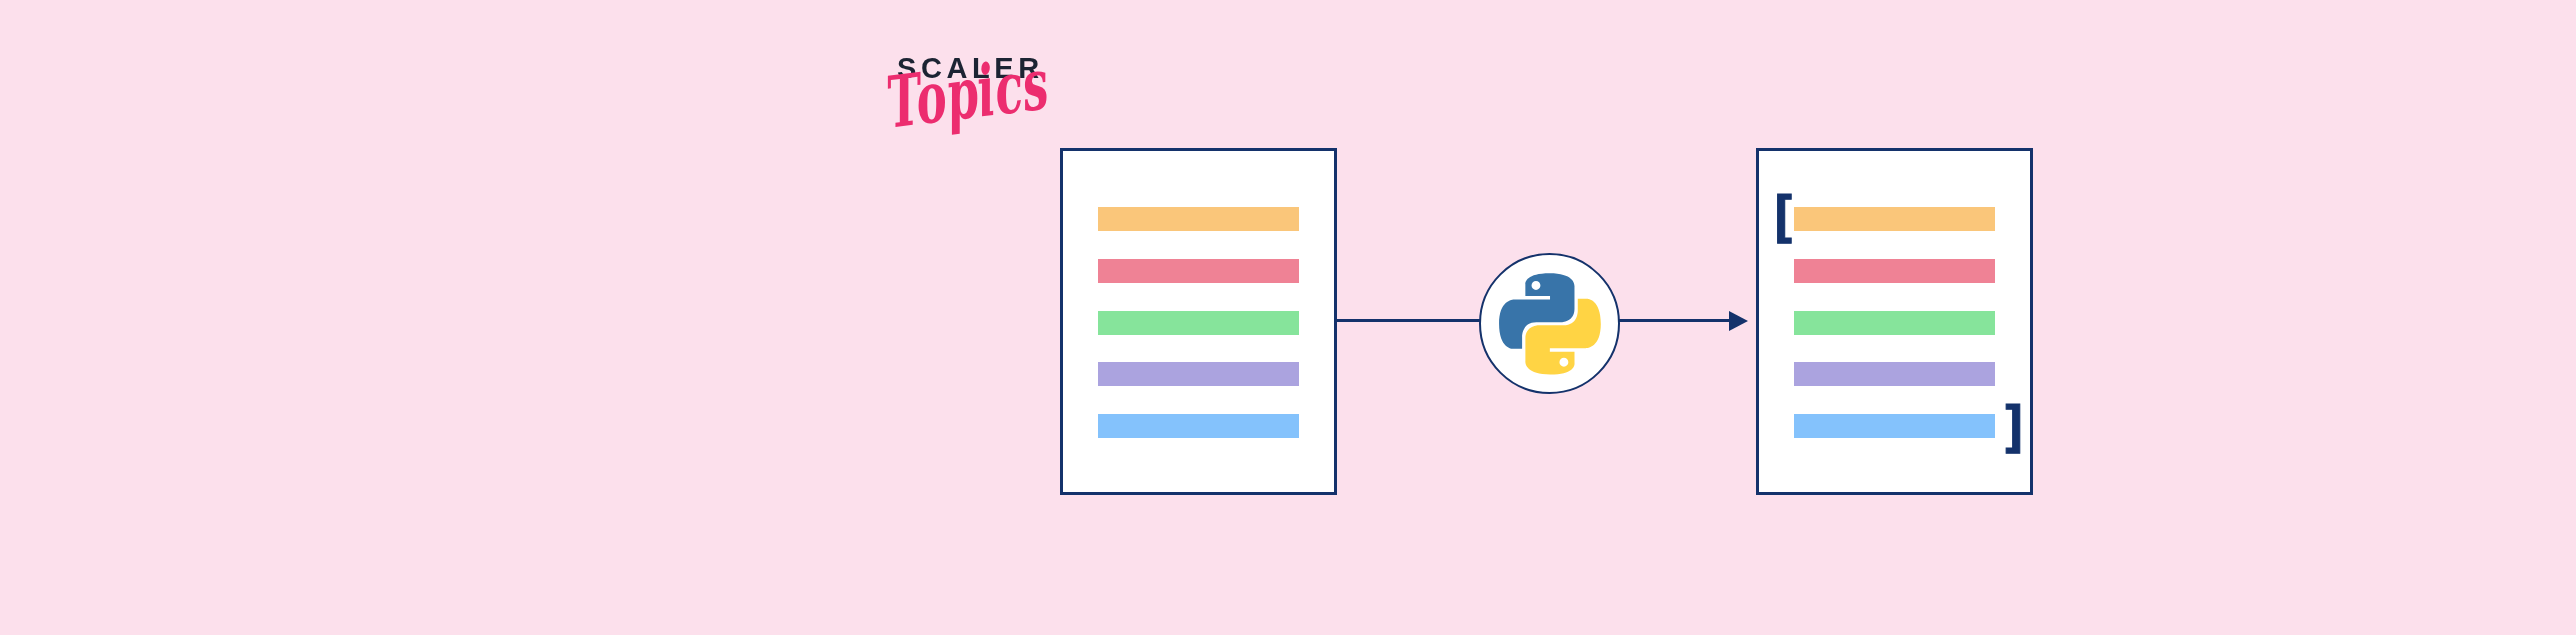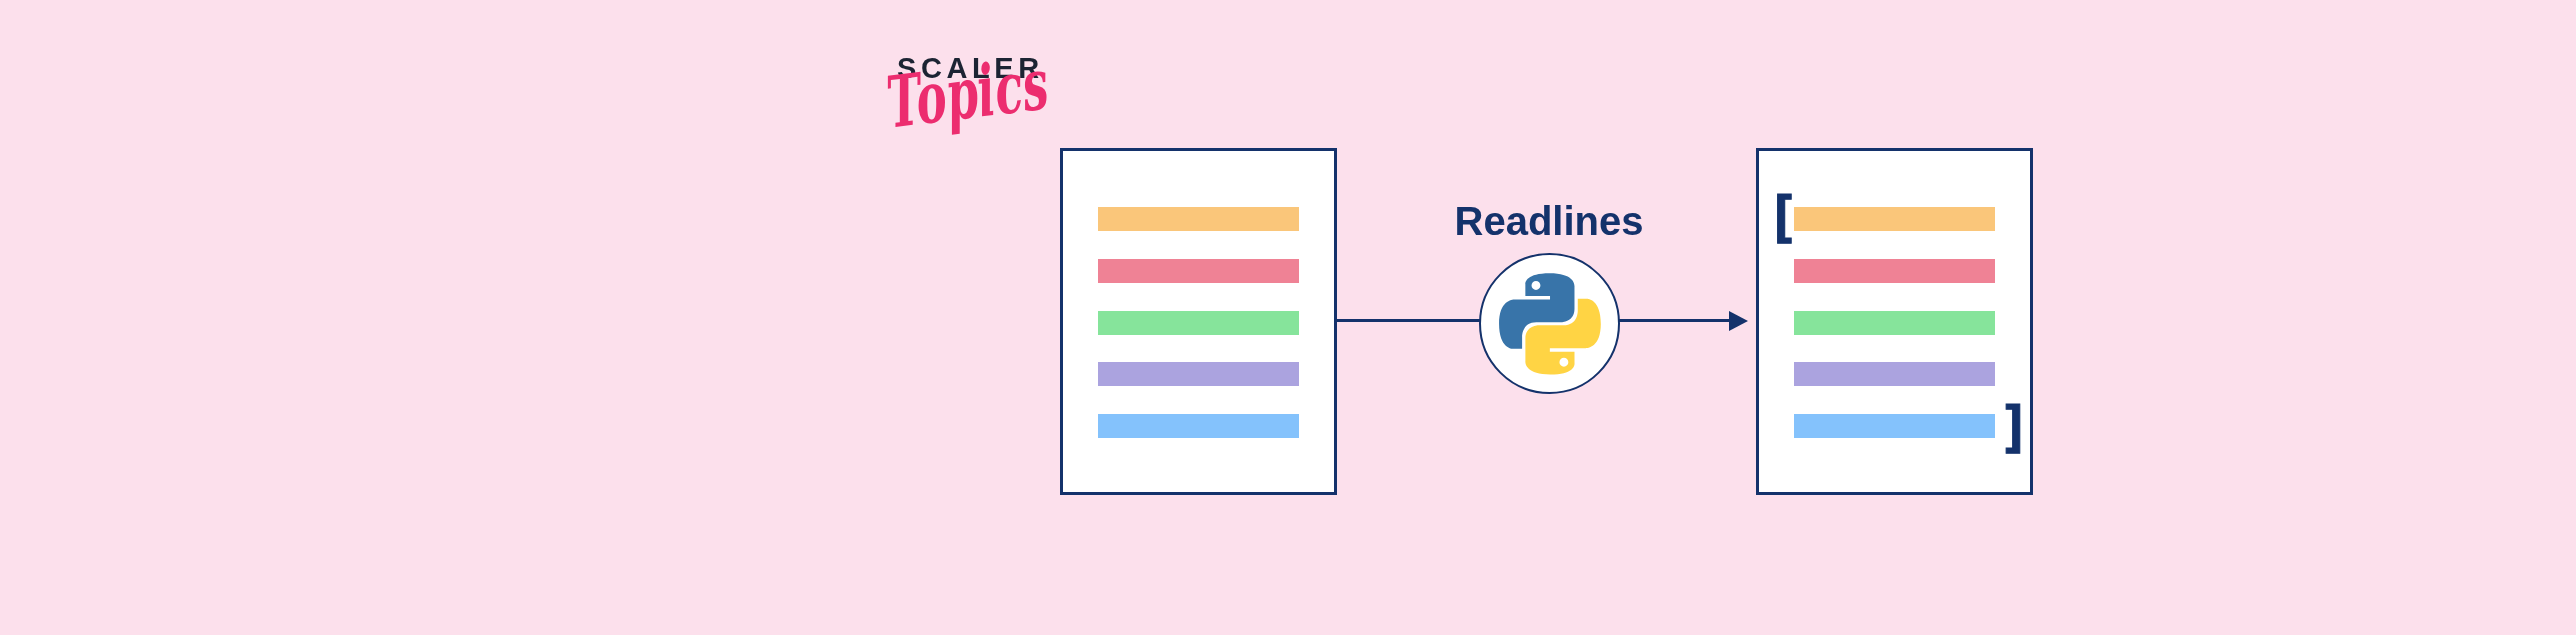--- a/index.html
+++ b/index.html
@@ -101,21 +101,20 @@
   <div class="doc doc-left">
     <div>
         <div class="line-bar" style="top: 56px; background: rgb(250, 198, 122);"></div>
         <div class="line-bar" style="top: 108px; background: rgb(239, 130, 149);"></div>
         <div class="line-bar" style="top: 160px; background: rgb(134, 228, 155);"></div>
         <div class="line-bar" style="top: 211px; background: rgb(171, 163, 223);"></div>
         <div class="line-bar" style="top: 263px; background: rgb(132, 194, 252);"></div>
       </div>
   </div>
 
-  <div class="readlines">Readlines</div>
 
   <div class="arrow-line"></div>
   <div class="arrow-head"></div>
 
   <div class="python-circle">
     <svg viewBox="0 0 256 255" xmlns="http://www.w3.org/2000/svg" aria-hidden="true">
       <path fill="#3874A9" d="M126.916.072c-64.832 0-60.784 28.115-60.784 28.115l.072 29.128h61.868v8.745H41.631S.145 61.355.145 126.77c0 65.417 36.21 63.097 36.21 63.097h21.61v-30.356s-1.165-36.21 35.632-36.21h61.362s34.475.557 34.475-33.319V33.97S194.67.072 126.916.072zM92.802 19.66a11.12 11.12 0 0 1 11.13 11.13 11.12 11.12 0 0 1-11.13 11.13 11.12 11.12 0 0 1-11.13-11.13 11.12 11.12 0 0 1 11.13-11.13z"></path>
       <path fill="#FFD444" d="M128.757 254.126c64.832 0 60.784-28.115 60.784-28.115l-.072-29.127H127.6v-8.745h86.441s41.486 4.705 41.486-60.712c0-65.416-36.21-63.096-36.21-63.096h-21.61v30.355s1.165 36.21-35.632 36.21h-61.362s-34.475-.557-34.475 33.32v56.013s-5.235 33.897 62.518 33.897zm34.114-19.586a11.12 11.12 0 0 1-11.13-11.131 11.12 11.12 0 0 1 11.13-11.13 11.12 11.12 0 0 1 11.13 11.13 11.12 11.12 0 0 1-11.13 11.13z"></path>
     </svg>
   </div>

